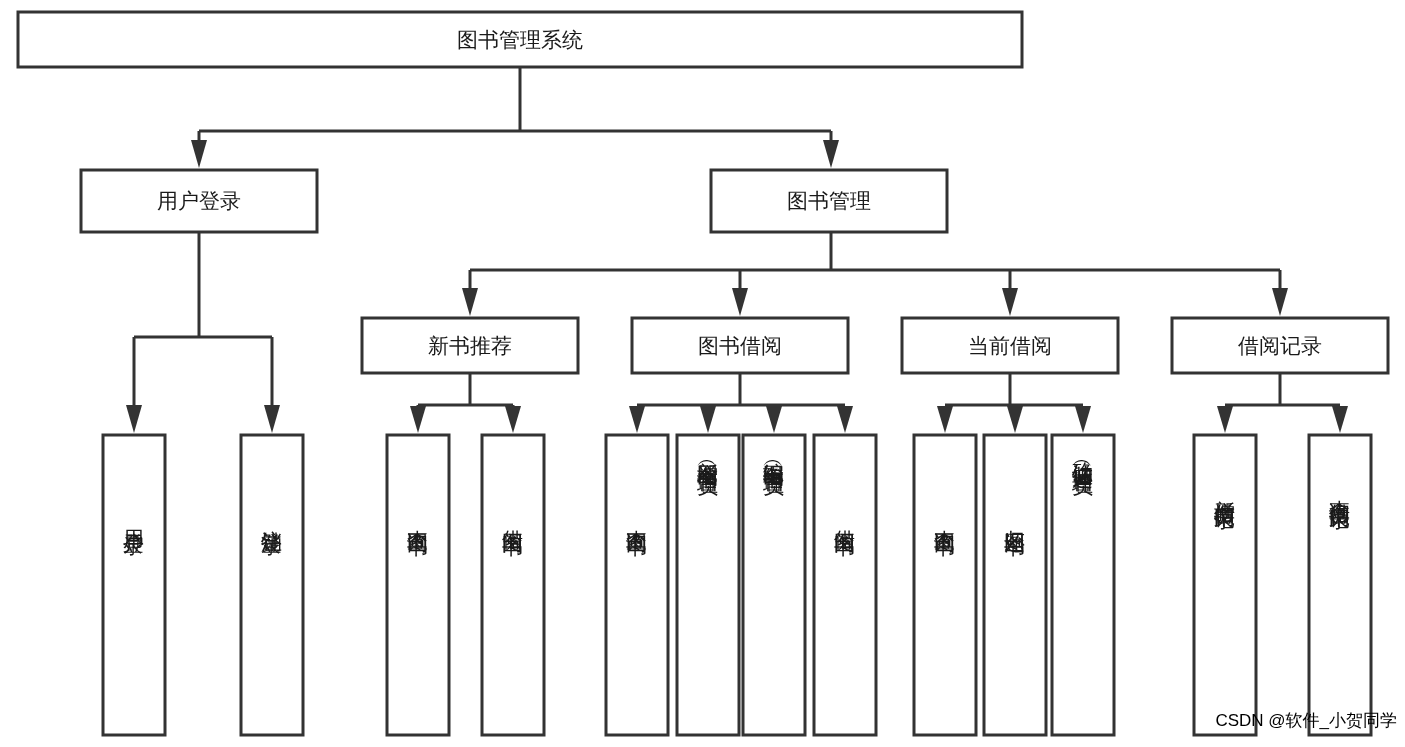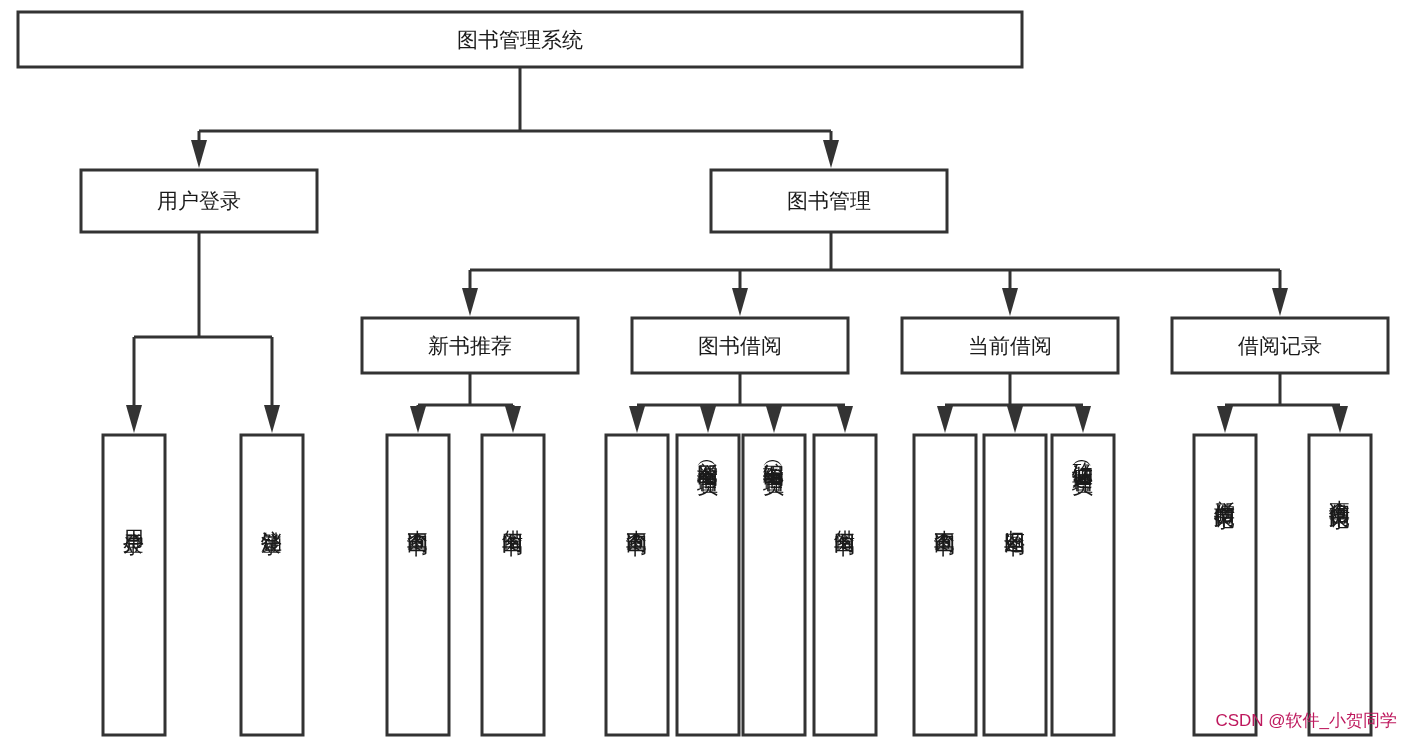--- a/index.html
+++ b/index.html
@@ -65,21 +65,21 @@
     line-height: 1;
     letter-spacing: 2px;
     white-space: nowrap;
   }
   .watermark {
     position: absolute;
     right: 8px;
     bottom: 6px;
     font-family: "Liberation Sans", "DejaVu Sans", sans-serif;
     font-size: 17px;
-    color: #be185d;
+    color: #000000;
     white-space: nowrap;
     user-select: none;
   }
 </style>
 </head>
 <body>
 
 <div id="diagram-root">
 
   <svg id="tree-svg" viewBox="0 0 1405 747">

